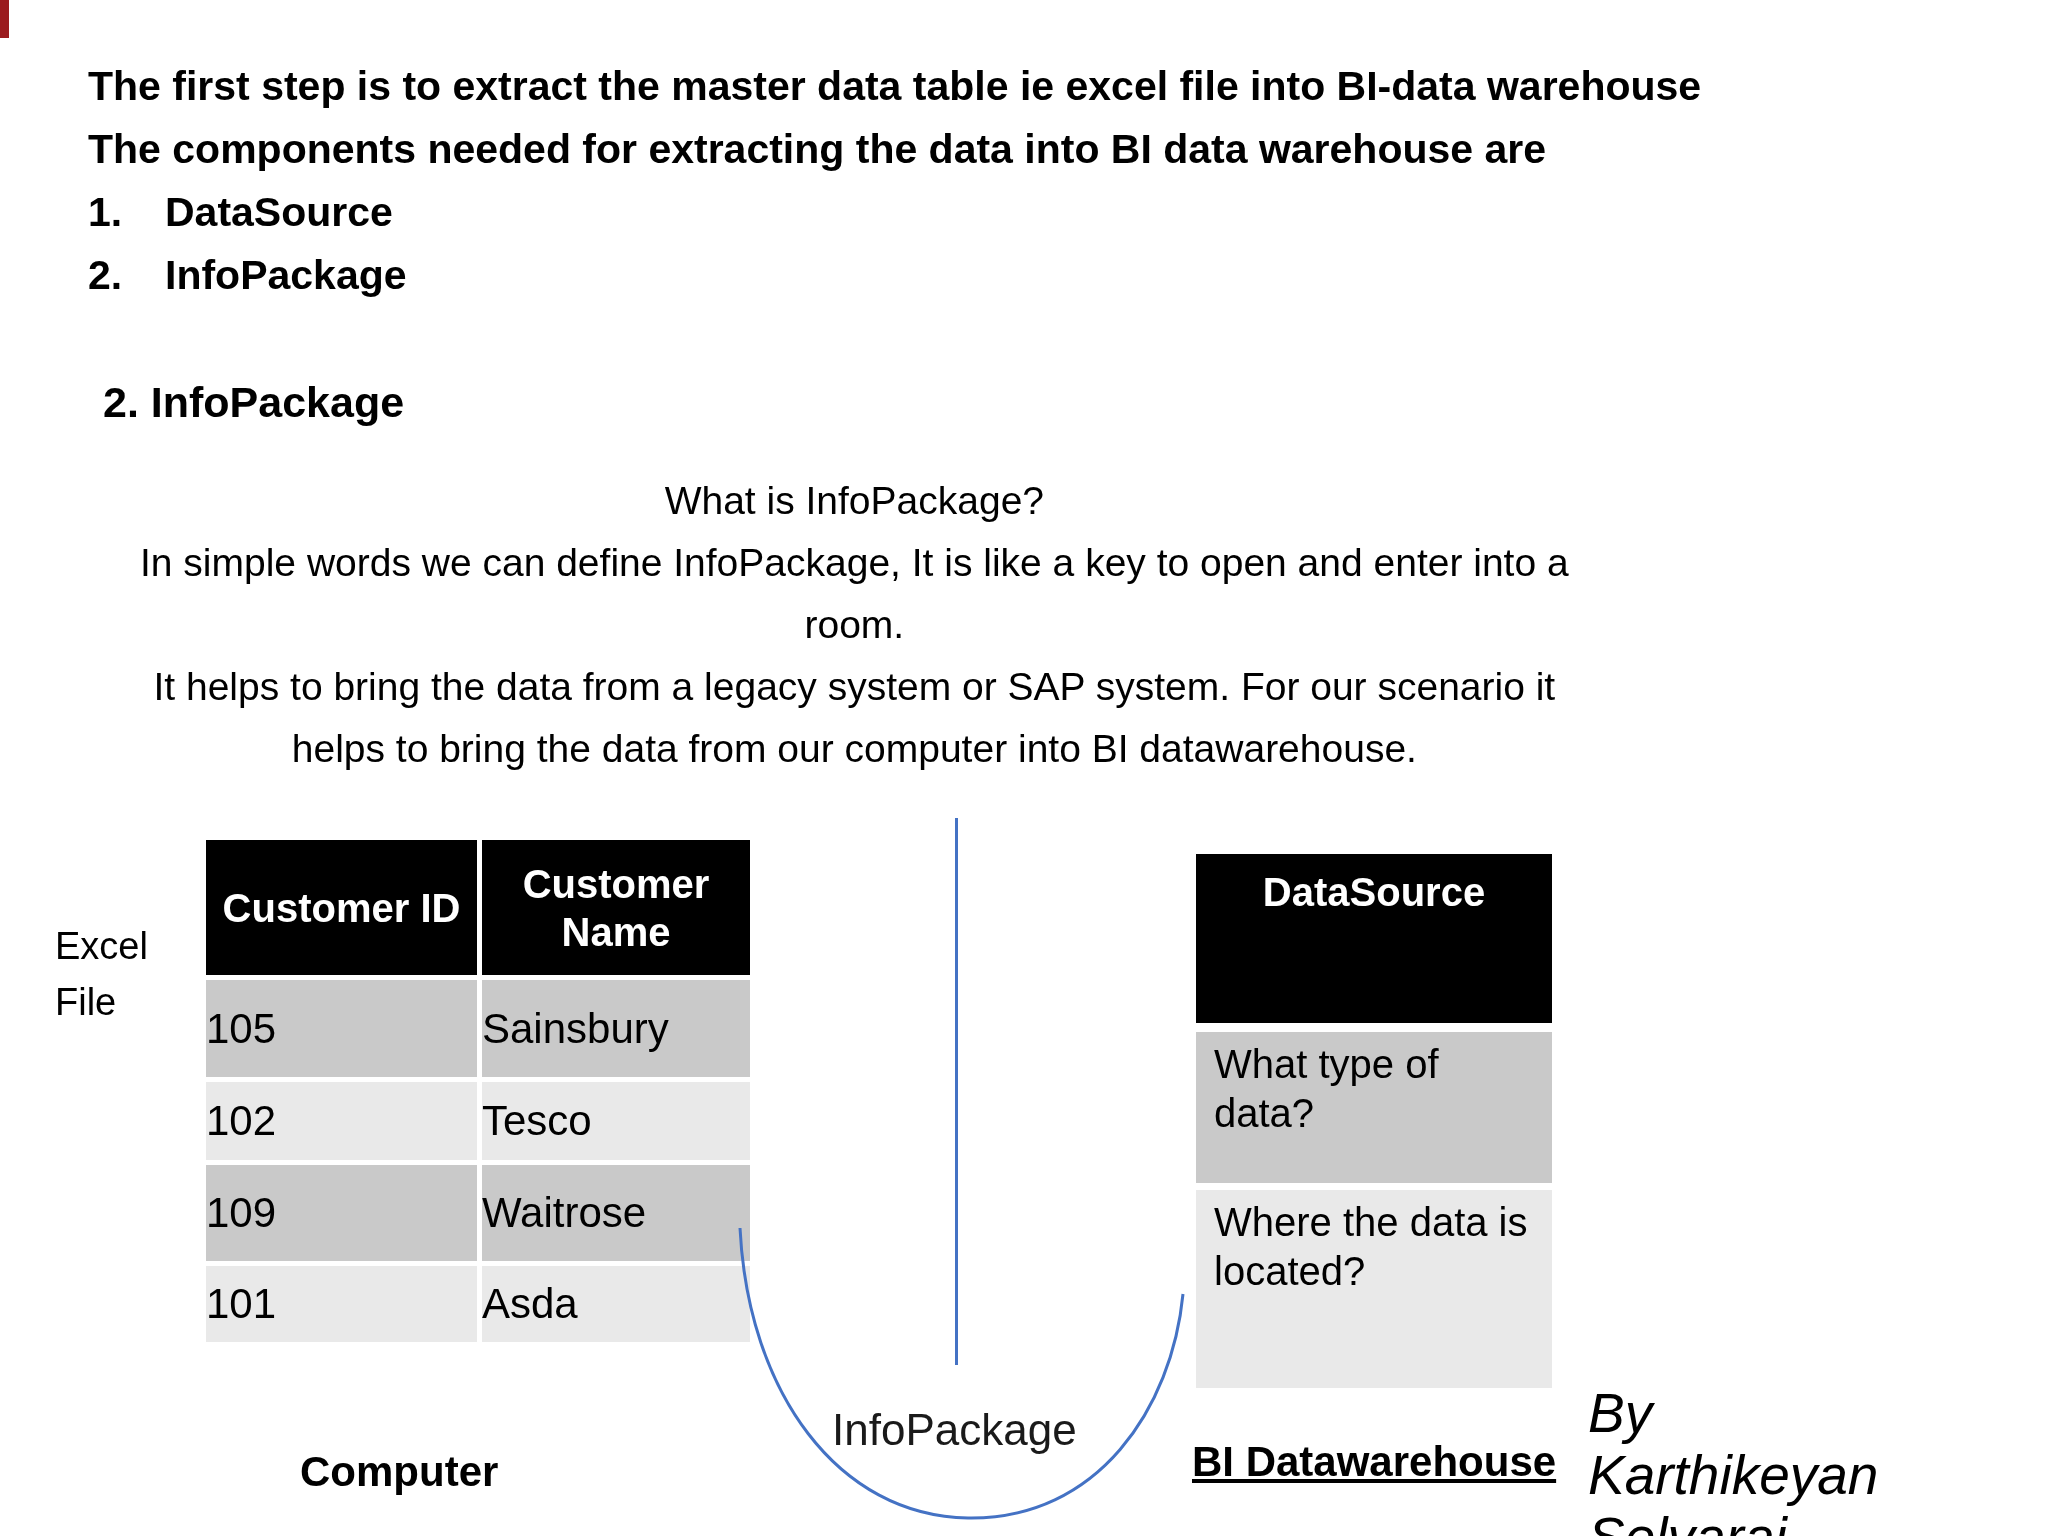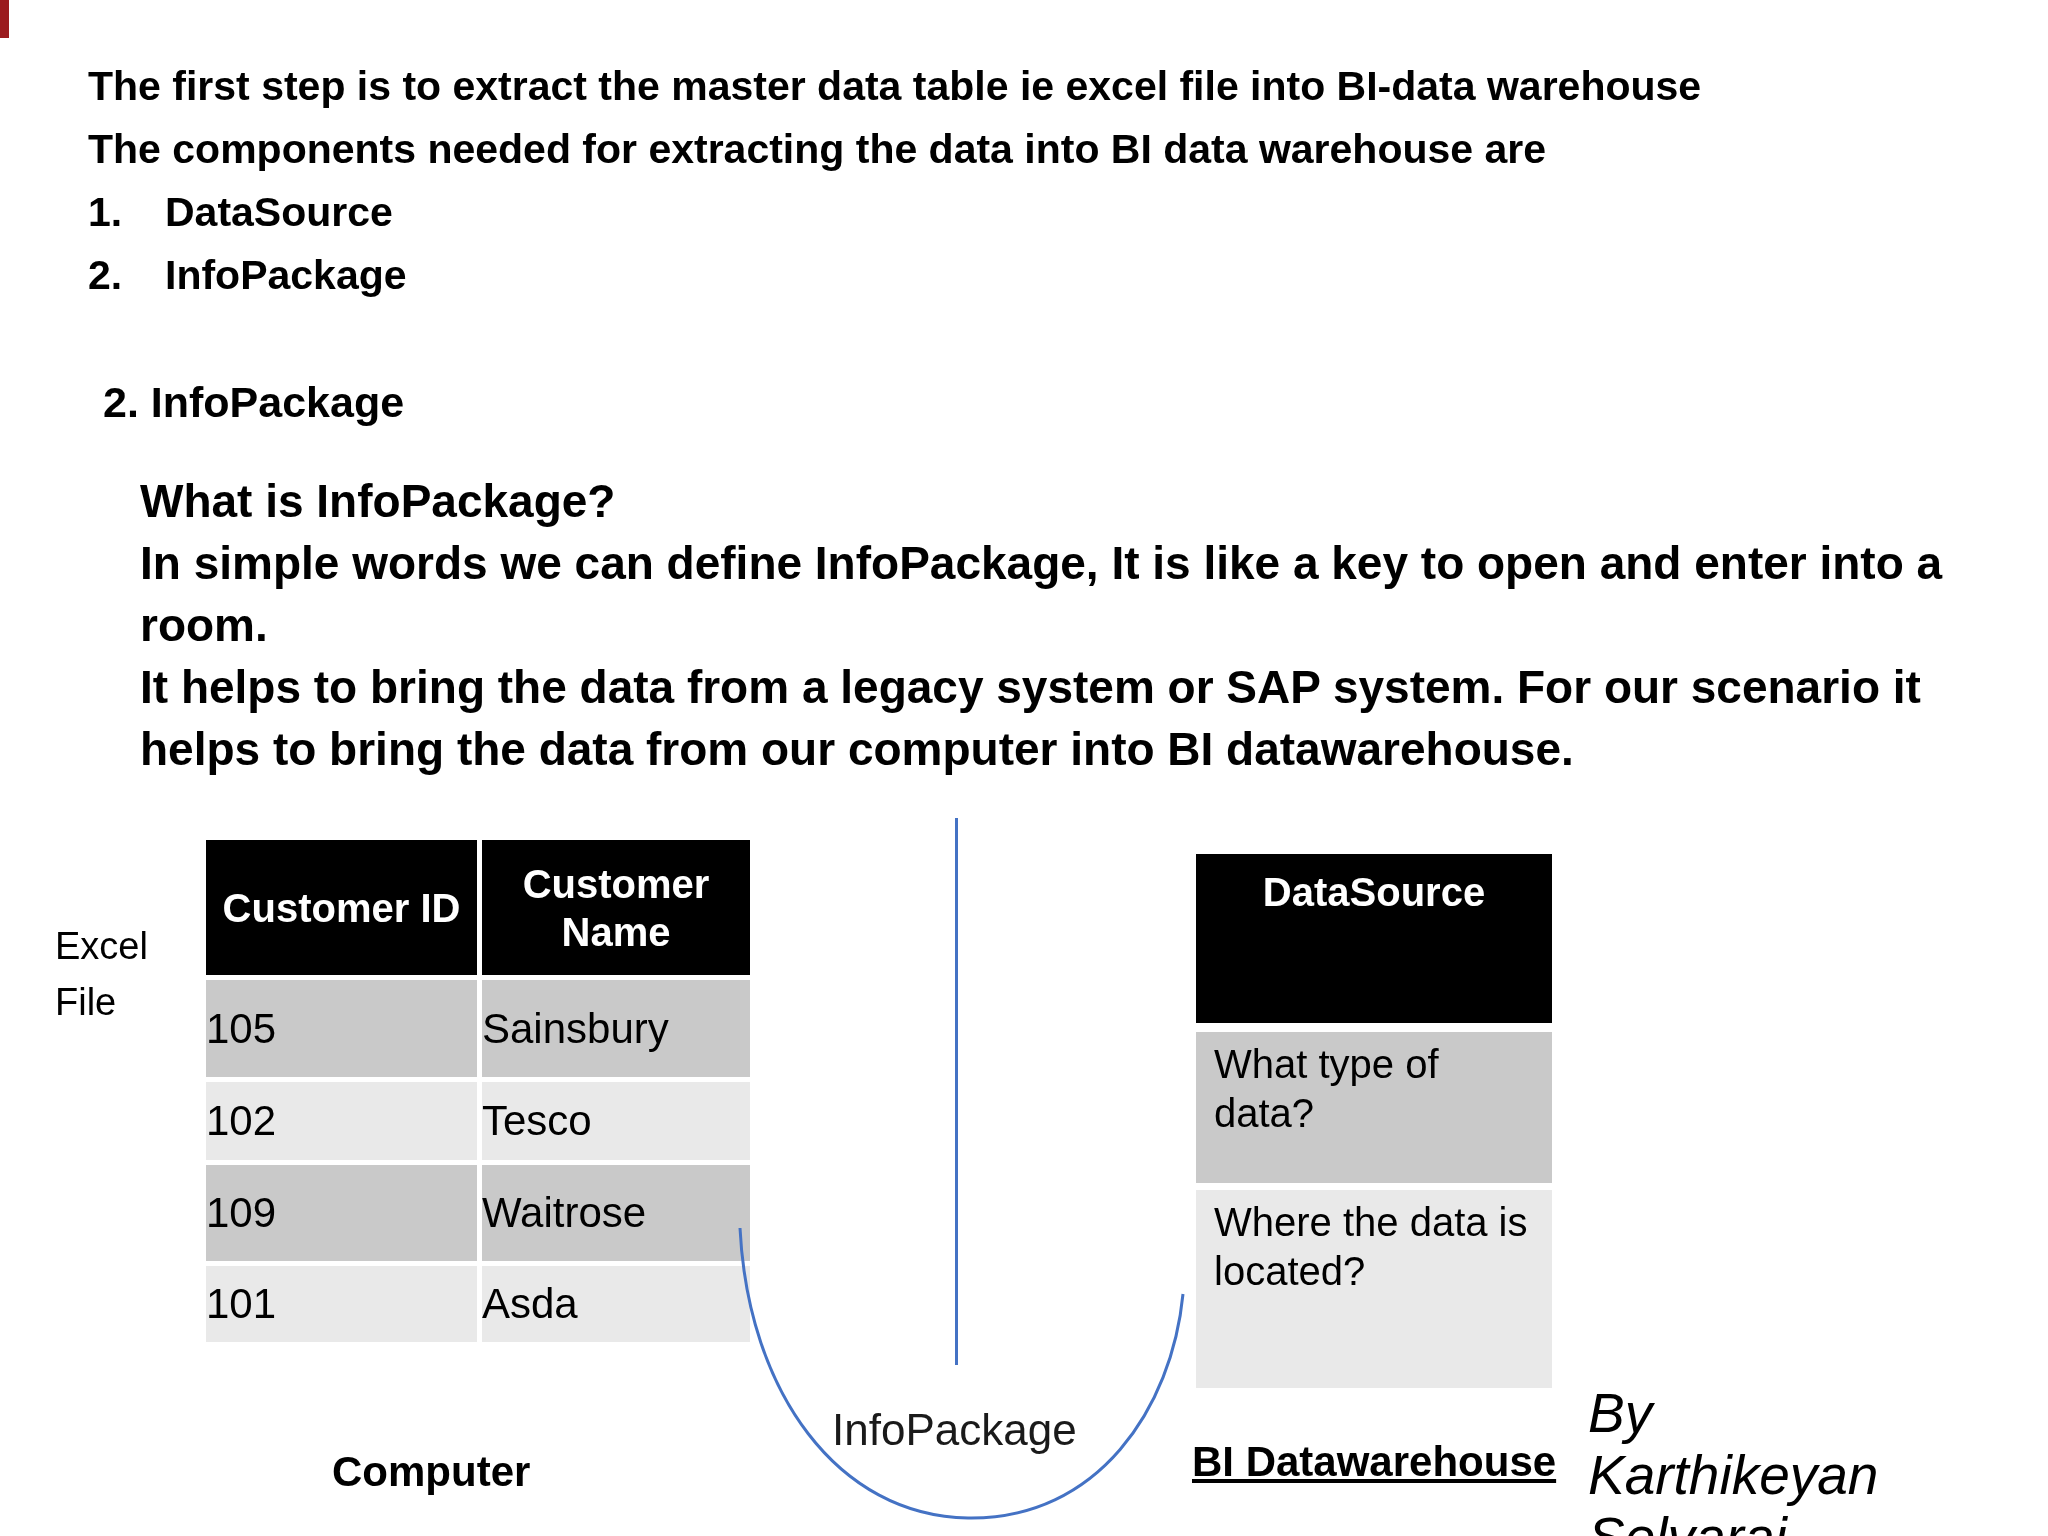--- a/index.html
+++ b/index.html
@@ -9,21 +9,21 @@
   }
   .edge-artifact { position:absolute; left:0; top:0; width:9px; height:38px; background:#9b1b1e; }
 
   
   .intro { position:absolute; left:88px; top:55px; font-weight:700; font-size:41px; line-height:63px; }
   .list-row { display:flex; }
   .list-num { width:77px; }
 
   
   .sec-heading { position:absolute; left:103px; top:378px; font-size:43px; font-weight:700; }
-  .paragraph { position:absolute; left:140px; top:470px; font-size:46px; line-height:62px; font-weight:700; }
+  .paragraph { position:absolute; left:140px; top:470px; font-size:39px; line-height:62px; font-weight:400;text-align:center; }
 
   
   .excel-label { position:absolute; left:55px; top:918px; font-size:38px; line-height:56px; width:140px; }
 
   
   .cust-table { position:absolute; left:206px; top:840px; width:544px;
     display:grid; grid-template-columns:271px 268px; column-gap:5px; row-gap:5px; }
   .hcell { background:#000000; color:#ffffff; font-weight:700; font-size:40px; height:135px;
     display:flex; align-items:center; justify-content:center; text-align:center; line-height:1.2; }
   .cell { display:flex; align-items:center; font-size:42px; box-sizing:border-box; }
@@ -39,21 +39,21 @@
   .ds-row { font-size:40px; padding:8px 18px; box-sizing:border-box; line-height:1.22; }
   .ds-row1 { height:151px; margin-bottom:7px; }
   .ds-row2 { height:198px; }
 
   
   .v-line { position:absolute; left:955px; top:818px; width:3px; height:547px; background:#4472c4; }
   .arc-svg { position:absolute; left:0; top:0; width:2048px; height:1536px; pointer-events:none; }
 
   
   .infopkg-label { position:absolute; left:832px; top:1405px; font-size:44px; color:#1a1a1a; }
-  .computer-label { position:absolute; left:300px; top:1448px; font-size:42px; font-weight:700;margin-left:32px; }
+  .computer-label { position:absolute; left:300px; top:1448px; font-size:42px; font-weight:700; }
   .bi-label { position:absolute; left:1192px; top:1438px; font-size:42px; font-weight:700;text-decoration:underline; }
   .credit { position:absolute; left:1588px; top:1382px; font-style:italic; font-size:55px; line-height:62px; }
 </style>
 </head>
 <body>
 
 <div class="slide">
 
   <div class="edge-artifact"></div>
 

